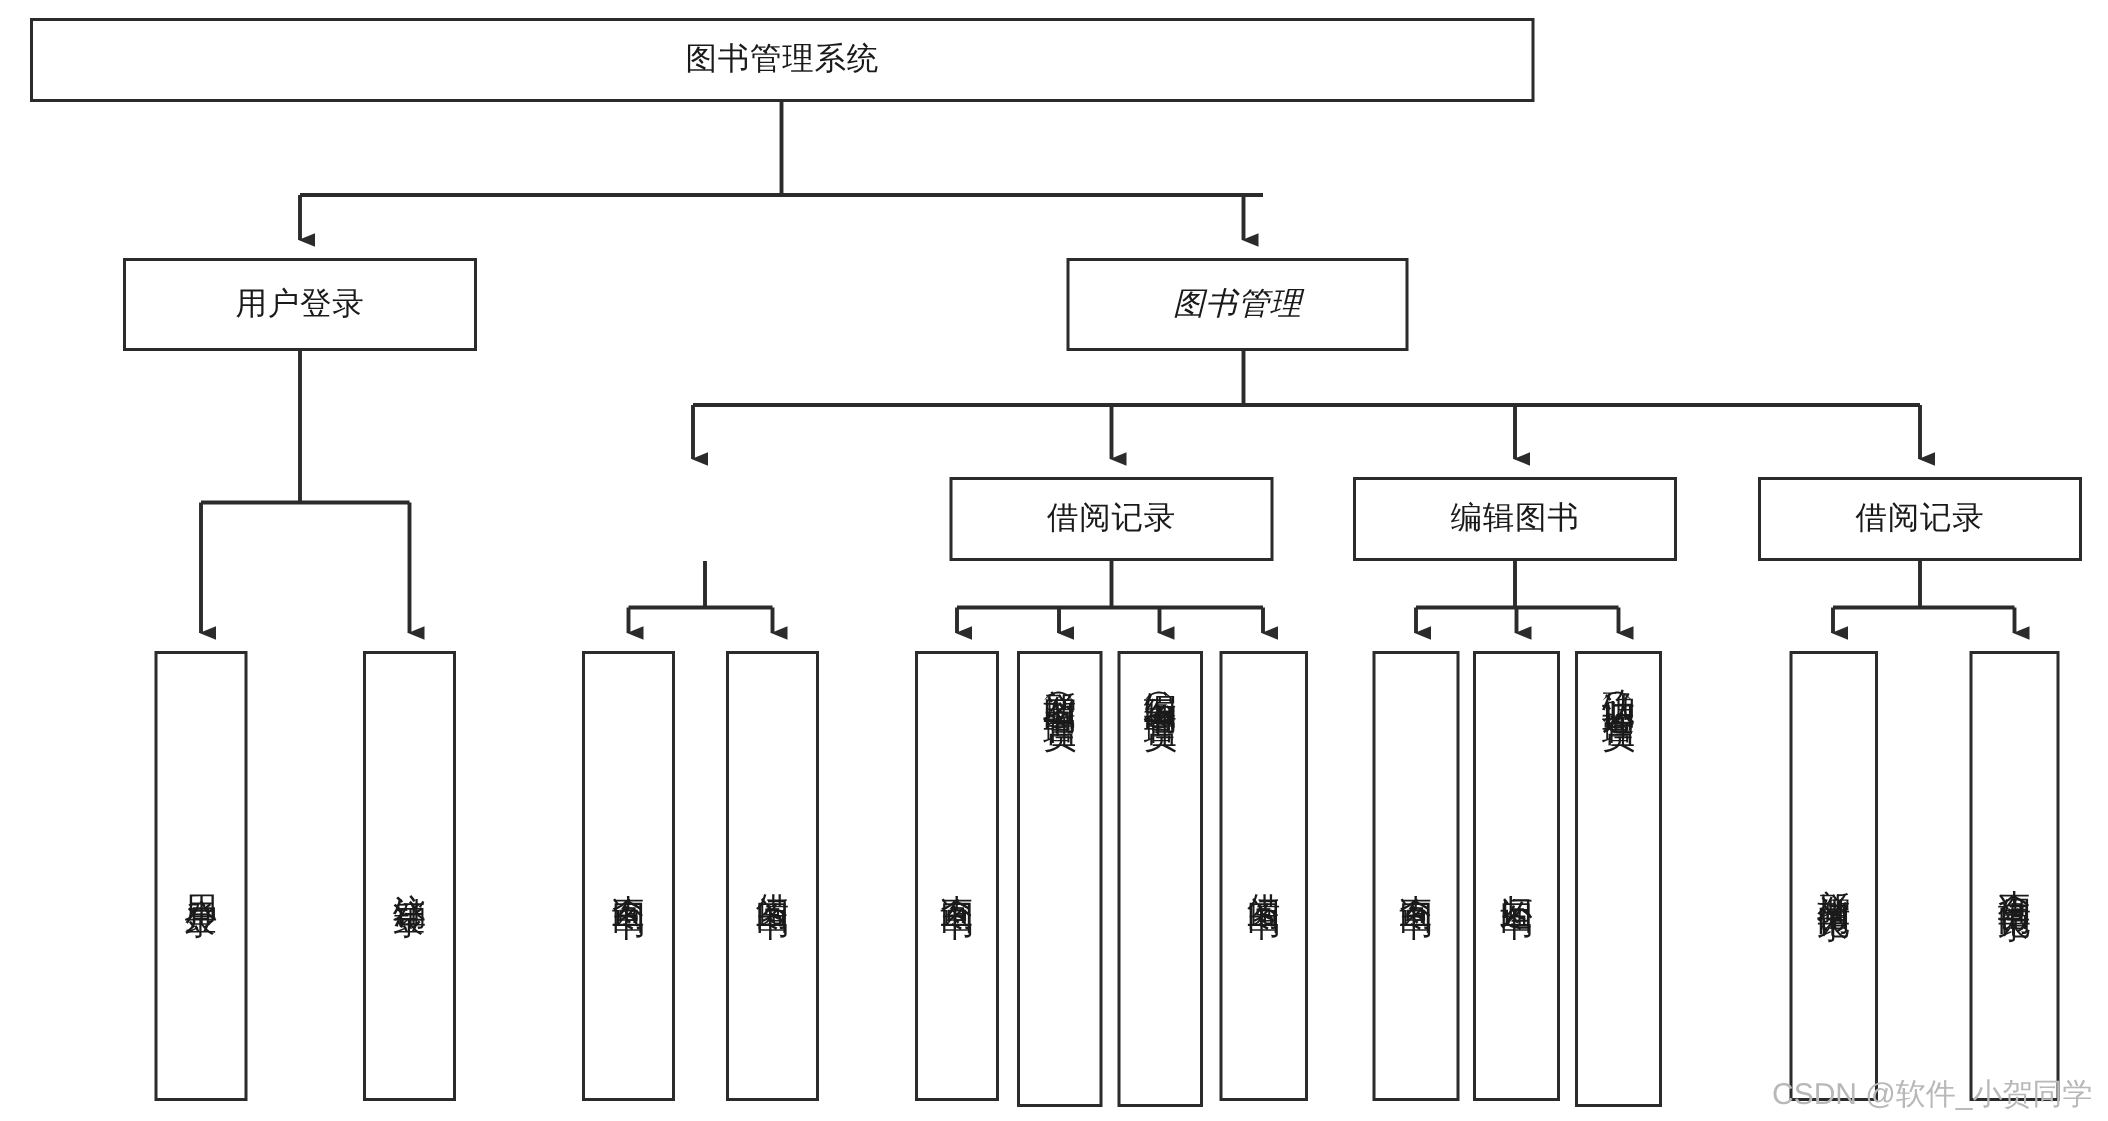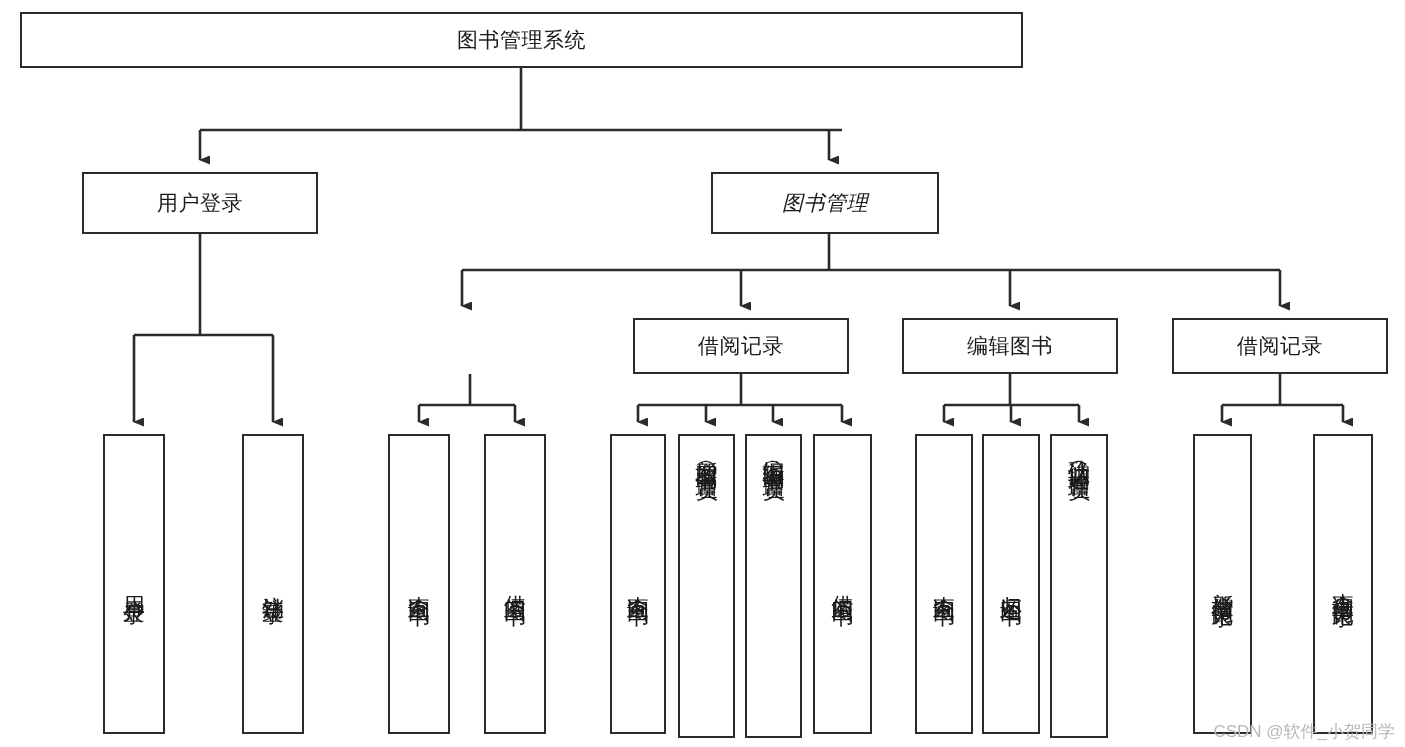--- a/index.html
+++ b/index.html
@@ -56,21 +56,21 @@
     white-space: nowrap;
   }
   .node-box.vertical.centered {
     align-items: center;
     padding-top: 0;
   }
   .watermark {
     position: absolute;
     right: 10px;
     bottom: 4px;
-    font-size: 17px;
+    font-size: 20px;
     color: #b8b8b8;
     white-space: nowrap;
     user-select: none;
   }
 </style>
 </head>
 <body>
 
 <div id="diagram-root">
 

